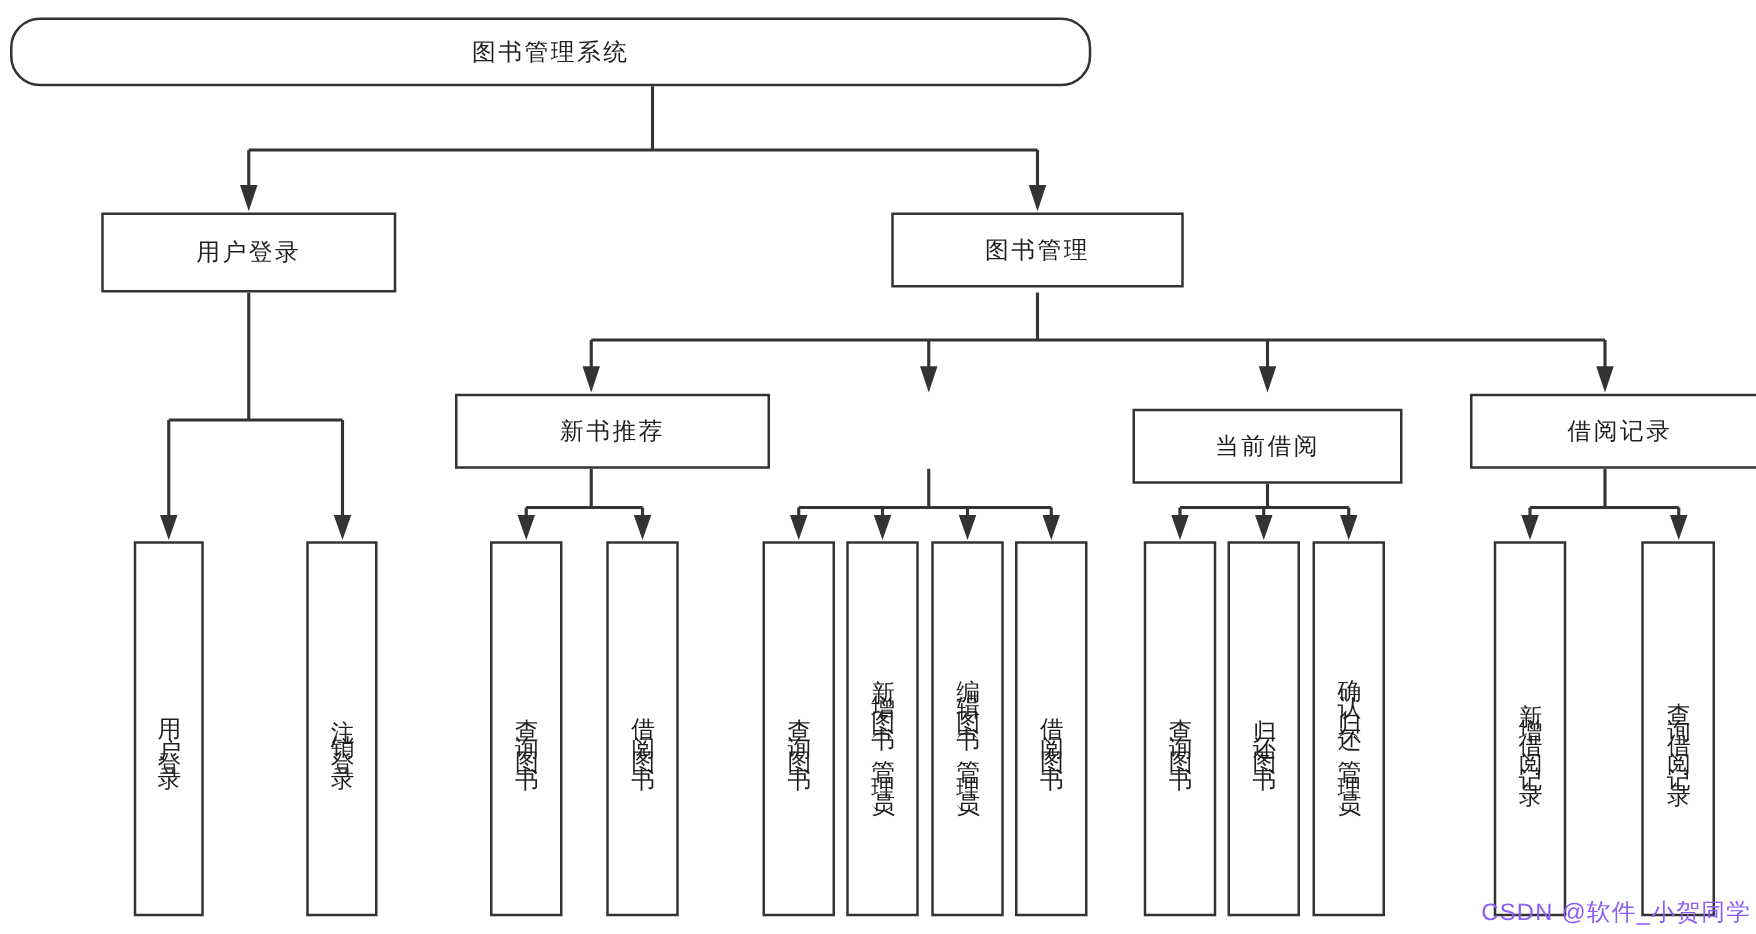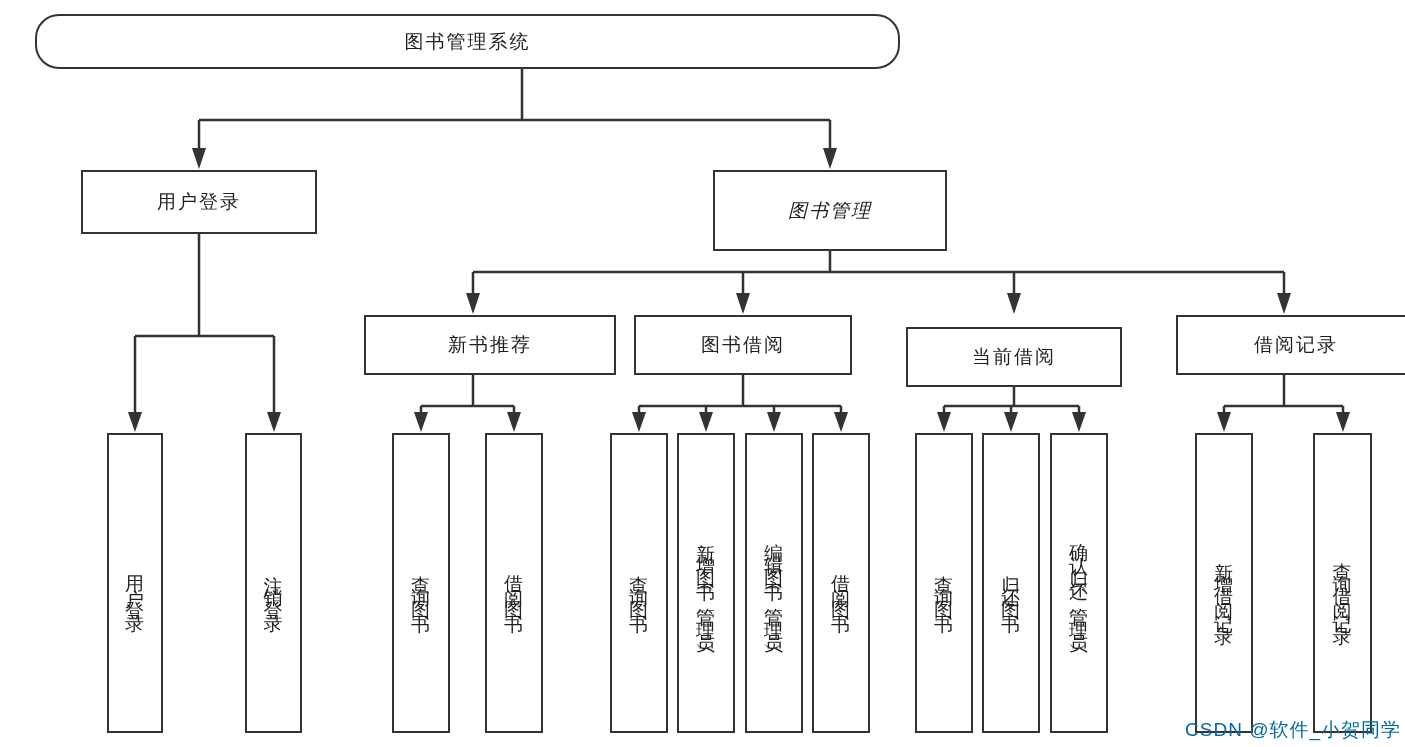--- a/index.html
+++ b/index.html
@@ -42,21 +42,21 @@
     letter-spacing: 13px;
     line-height: 1;
     padding-top: 6px;
   }
   .watermark {
     position: absolute;
     right: 4px;
     bottom: 4px;
     font-size: 19px;
     letter-spacing: 1px;
-    color: #0369a1;
+    color: #8b5cf6;
     z-index: 5;
     white-space: nowrap;
   }
 </style>
 </head>
 <body>
 
 <div class="canvas">
 
   <svg class="connectors" viewBox="0 0 1405 747" xmlns="http://www.w3.org/2000/svg">
@@ -99,27 +99,26 @@
 
       <polygon points="937,412 951,412 944,432"></polygon>
       <polygon points="1004,412 1018,412 1011,432"></polygon>
       <polygon points="1072,412 1086,412 1079,432"></polygon>
 
       <polygon points="1217,412 1231,412 1224,432"></polygon>
       <polygon points="1336,412 1350,412 1343,432"></polygon>
     </g>
   </svg>
 
-  <div class="box root" style="left:35px; top:14px; width:865px; height:55px;border-radius:24px;">图书管理系统</div>
+  <div class="box root" style="left:8px; top:14px; width:865px; height:55px;border-radius:24px;">图书管理系统</div>
 
   <div class="box" style="left:81px; top:170px; width:236px; height:64px;">用户登录</div>
-  <div class="box" style="left:713px; top:170px; width:234px; height:81px;font-style:italic;">图书管理</div>
+  <div class="box" style="left:713px; top:170px; width:234px; height:60px;">图书管理</div>
 
   <div class="box" style="left:364px; top:315px; width:252px; height:60px;">新书推荐</div>
-  <div class="box" style="left:634px; top:315px; width:218px; height:60px;">图书借阅</div>
   <div class="box" style="left:906px; top:327px; width:216px; height:60px;">当前借阅</div>
   <div class="box" style="left:1176px; top:315px; width:240px; height:60px;">借阅记录</div>
 
   <div class="box vbox" style="left:107px; top:433px; width:56px; height:300px;">用户登录</div>
   <div class="box vbox" style="left:245px; top:433px; width:57px; height:300px;">注销登录</div>
 
   <div class="box vbox" style="left:392px; top:433px; width:58px; height:300px;">查询图书</div>
   <div class="box vbox" style="left:485px; top:433px; width:58px; height:300px;">借阅图书</div>
 
   <div class="box vbox" style="left:610px; top:433px; width:58px; height:300px;">查询图书</div>

